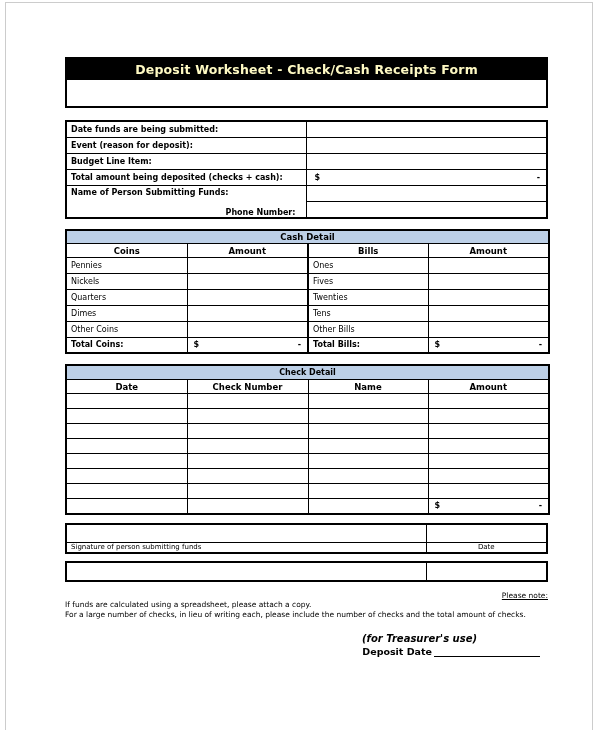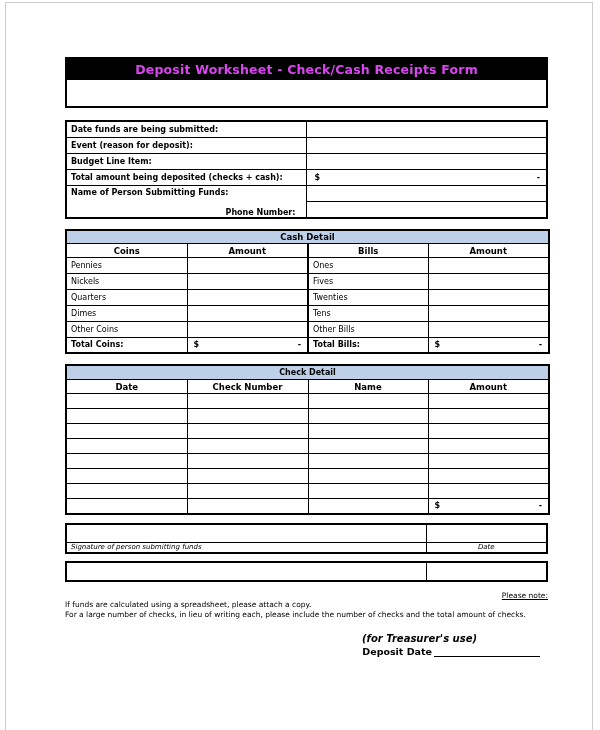--- a/index.html
+++ b/index.html
@@ -11,21 +11,21 @@
   }
   .page-border {
     position:absolute; left:5px; top:2px; width:588px; height:728px;
     border:1px solid #cccccc; border-bottom:none; pointer-events:none;
   }
   .content { position:absolute; left:65px; top:57px; width:483px; }
 
   
   .title-block { border:2px solid #000; }
   .title-bar {
-    background:#000; color:#d946ef; font-weight:bold; font-size:12.5px;
+    background:#000; color:#fef9c3; font-weight:bold; font-size:12.5px;
     text-align:center; height:21px; line-height:21px; letter-spacing:.2px;
   }
   .title-space { height:26px; background:#fff; }
 
   
   table { border-collapse:collapse; width:100%; table-layout:fixed; }
   td, th { border:1px solid #000; padding:0 4px; overflow:hidden; white-space:nowrap; }
   .outer2 { border:2px solid #000; }
 
   
@@ -48,21 +48,21 @@
   .cash-table td.amt { height:16px; }
   .cash-table .mid { border-left:2px solid #000; }
   .cash-table .total td { font-weight:bold; font-size:8px; height:15px; }
   .dollar-spread { display:flex; justify-content:space-between; align-items:center; height:100%; padding:0 6px; font-size:8px; font-weight:bold; }
 
   .check-table td { height:15px; font-size:8px; }
 
   
   .sig-table { margin-top:8px; }
   .sig-table td.space { height:19px; }
-  .sig-table td.lbl { height:10px; font-size:7px; font-style:italic; padding:0 4px; }
+  .sig-table td.lbl { height:10px; font-size:7px; padding:0 4px; }
   .sig-table td.datec { text-align:center; }
   .sig-table .wide { width:360px; }
 
   
   .notes { margin-top:9px; font-size:7.5px; line-height:1.32; }
   .notes .note-heading { text-decoration:underline;text-align:right; }
 
   
   .treasurer { margin-top:13px; width:475px; }
   .t-note { margin-left:297px; font-size:10px; font-weight:bold; font-style:italic; }

